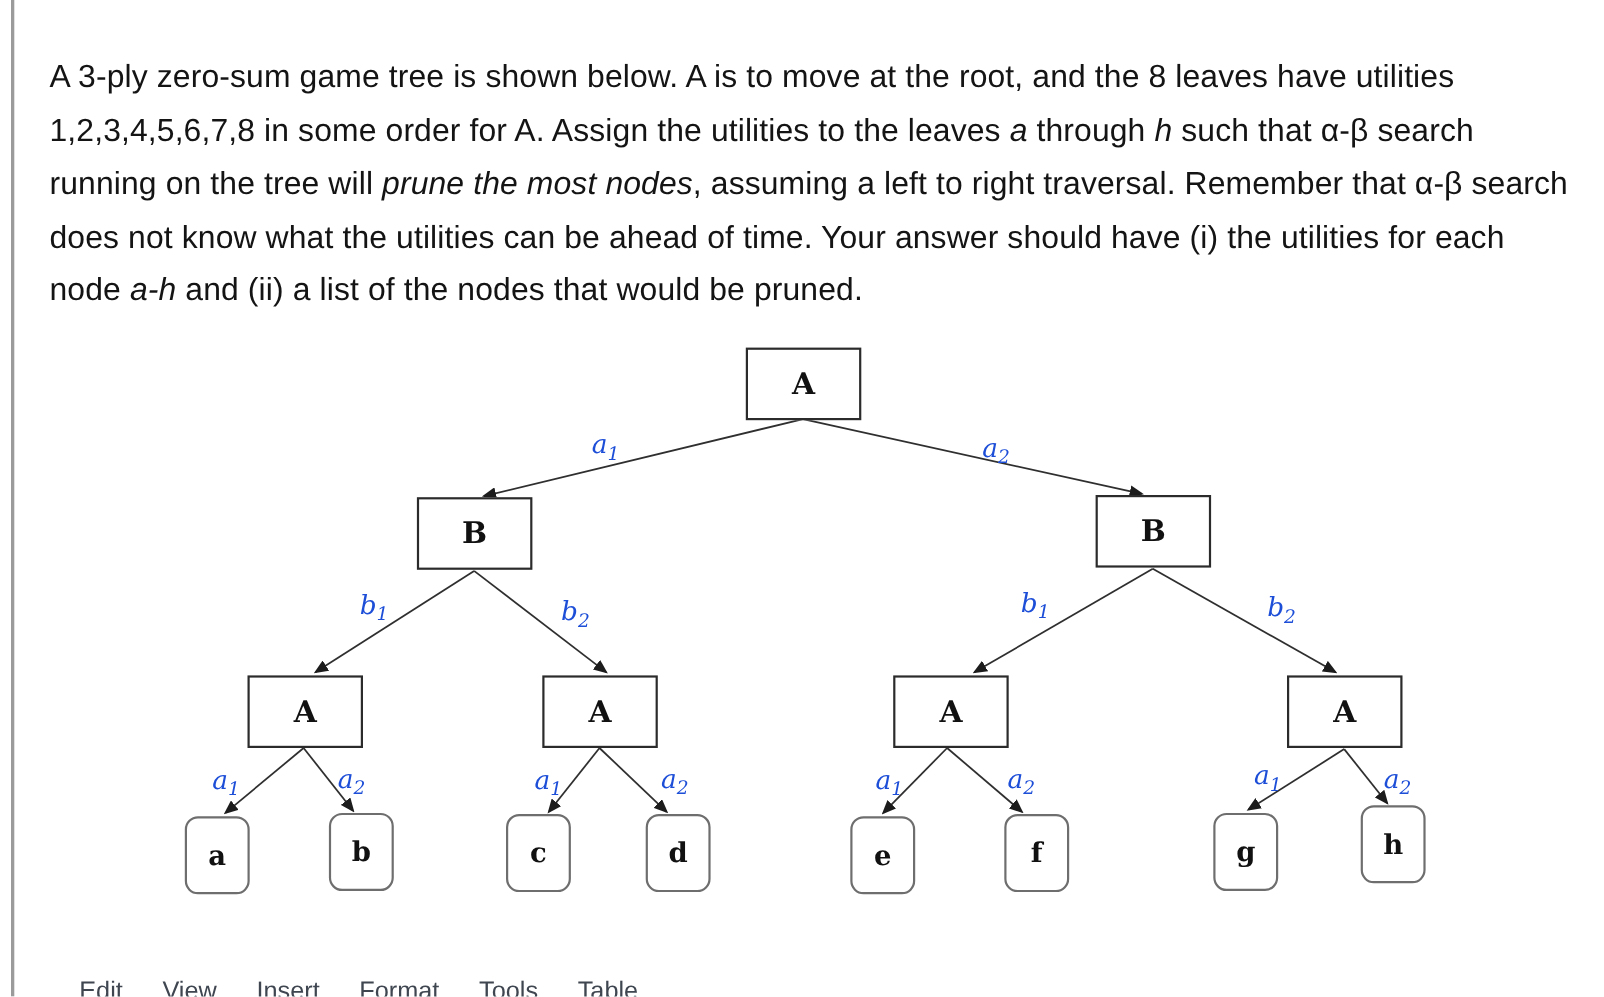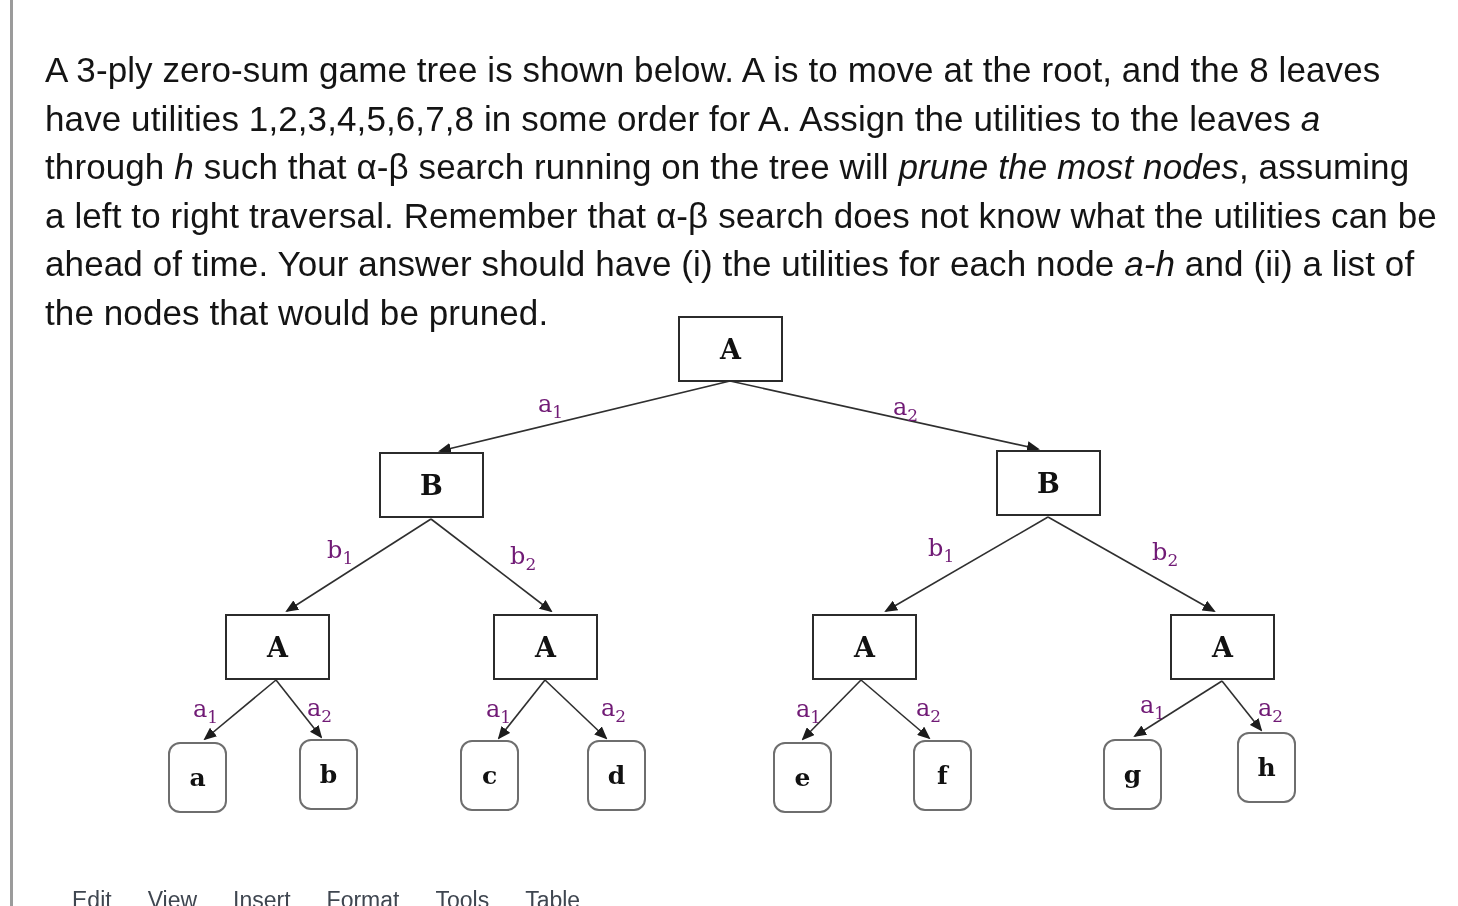--- a/index.html
+++ b/index.html
@@ -8,21 +8,21 @@
     position: relative; overflow: hidden;
     background: #ffffff;
     font-family: "Liberation Sans", sans-serif;
   }
   .left-rule {
     position: absolute; left: 10px; top: 0;
     width: 3px; height: 906px; background: #9b9b9b;
   }
   .question {
     position: absolute; left: 45px; top: 46px; width: 1392px;
-    margin: 0; font-size: 35px; line-height: 48.5px;
+    margin: 0; font-size: 29px; line-height: 48.5px;
     color: #141414; letter-spacing: 0.1px;
   }
   .question .it { font-style: italic; }
 
   svg.edges { position: absolute; left: 0; top: 0; }
   svg.edges line { stroke: #2f2f2f; stroke-width: 1.6; }
 
   .node {
     position: absolute; width: 105px; height: 66px;
     box-sizing: border-box; border: 2px solid #2b2b2b; background: #fff;
@@ -30,22 +30,22 @@
     font-family: "DejaVu Serif", serif; font-weight: bold; font-size: 27px; color: #111;
   }
   .leaf {
     position: absolute; width: 59px; height: 71px;
     box-sizing: border-box; border: 2px solid #6e6e6e; border-radius: 12px; background: #fff;
     display: flex; align-items: center; justify-content: center;
     font-family: "DejaVu Serif", serif; font-weight: bold; font-size: 25px; color: #111;
   }
   .elabel {
     position: absolute;
-    font-family: "DejaVu Serif", serif; 
-    font-size: 24px; color: #701a75; white-space: nowrap;
+    font-family: "DejaVu Serif", serif; font-style: italic;
+    font-size: 24px; color: #1d4ed8; white-space: nowrap;
   }
   .elabel .sub { font-size: 17px; vertical-align: -6px; }
 
   .menu {
     position: absolute; left: 72px; top: 885px;
     display: flex; gap: 36px;
     font-size: 23px; line-height: 30px; color: #3f4650;
   }
   .menu-item { cursor: pointer; }
 </style>

